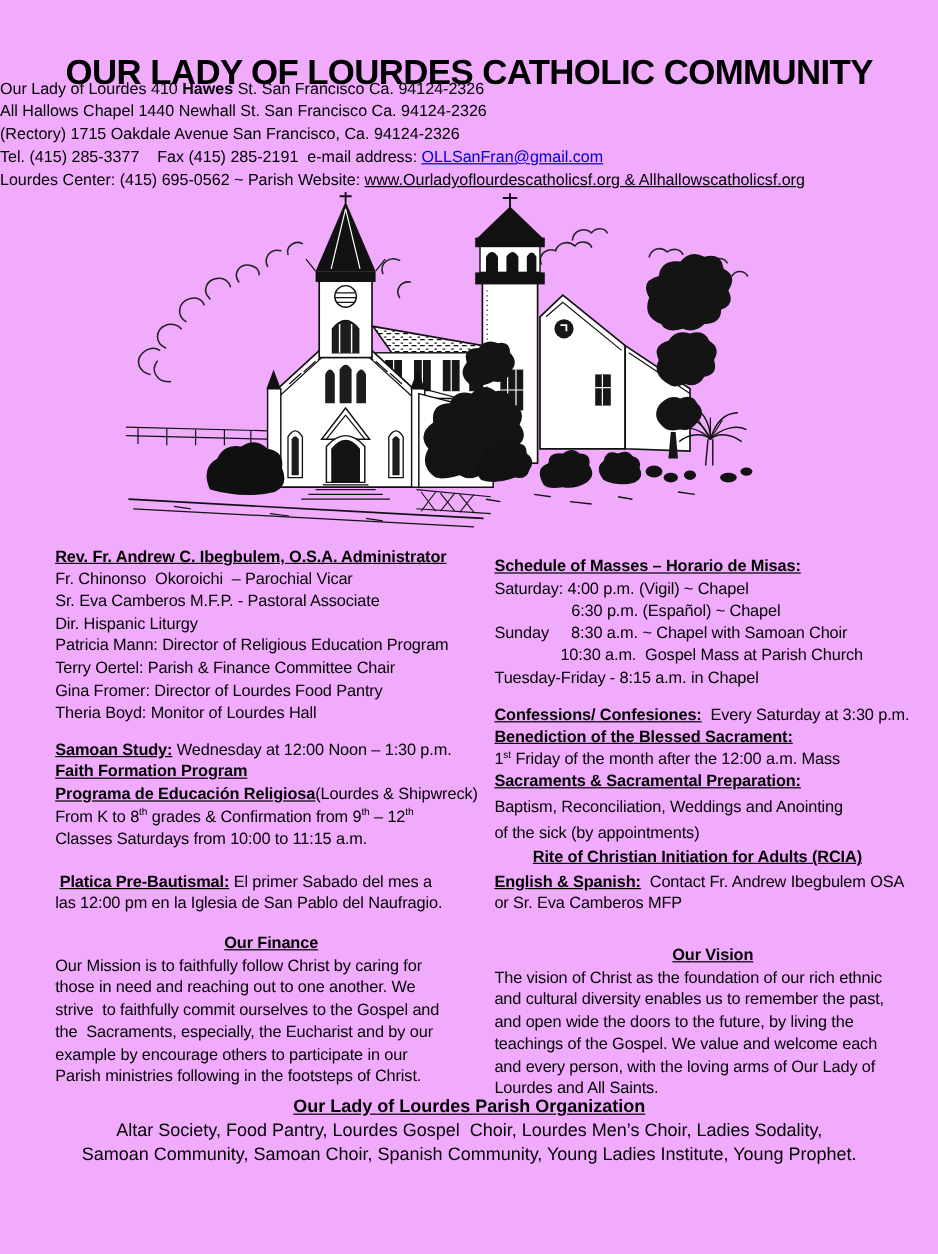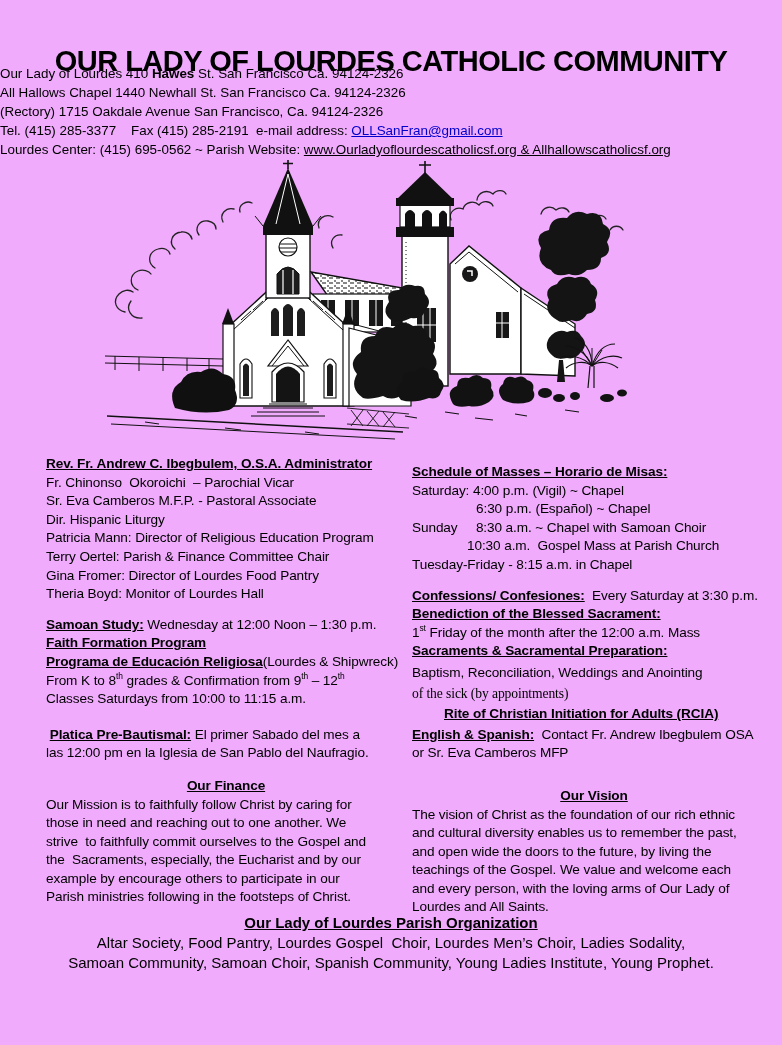--- a/index.html
+++ b/index.html
@@ -227,21 +227,21 @@
       <div class="tline"><span>Saturday: 4:00 p.m. (Vigil) ~ Chapel</span></div>
       <div class="tline" style="padding-left: 64px;"><span>6:30 p.m. (Español) ~ Chapel</span></div>
       <div class="tline"><span>Sunday&nbsp;&nbsp;&nbsp;&nbsp;&nbsp;8:30 a.m. ~ Chapel with Samoan Choir</span></div>
       <div class="tline" style="padding-left: 55px;"><span>10:30 a.m.&nbsp; Gospel Mass at Parish Church</span></div>
       <div class="tline"><span>Tuesday-Friday - 8:15 a.m. in Chapel</span></div>
       <div class="tline" style="margin-top: 12px;"><span class="b u">Confessions/ Confesiones:</span><span>&nbsp; Every Saturday at 3:30 p.m.</span></div>
       <div class="tline"><span class="b u">Benediction of the Blessed Sacrament:</span></div>
       <div class="tline"><span>1</span><sup>st</sup><span> Friday of the month after the 12:00 a.m. Mass</span></div>
       <div class="tline"><span class="b u">Sacraments &amp; Sacramental Preparation:</span></div>
       <div class="tline" style="margin-top: 3px;"><span>Baptism, Reconciliation, Weddings and Anointing</span></div>
-      <div class="tline" style="margin-top: 2px; font-family: Liberation Serif, serif;"><span>of the sick (by appointments)</span></div>
+      <div class="tline" style="margin-top: 2px;"><span>of the sick (by appointments)</span></div>
       <div class="tline" style="margin-top: 2px; padding-left: 32px;"><span class="b u">Rite of Christian Initiation for Adults (RCIA)</span></div>
       <div class="tline" style="margin-top: 2px;"><span class="b u">English &amp; Spanish:</span><span>&nbsp; Contact Fr. Andrew Ibegbulem OSA</span></div>
       <div class="tline"><span>or Sr. Eva Camberos MFP</span></div>
       <div class="tline center" style="margin-top: 24px;"><span class="b u">Our Vision</span></div>
       <div class="tline"><span>The vision of Christ as the foundation of our rich ethnic</span></div>
       <div class="tline"><span>and cultural diversity enables us to remember the past,</span></div>
       <div class="tline"><span>and open wide the doors to the future, by living the</span></div>
       <div class="tline"><span>teachings of the Gospel. We value and welcome each</span></div>
       <div class="tline"><span>and every person, with the loving arms of Our Lady of</span></div>
       <div class="tline"><span>Lourdes and All Saints.</span></div>

